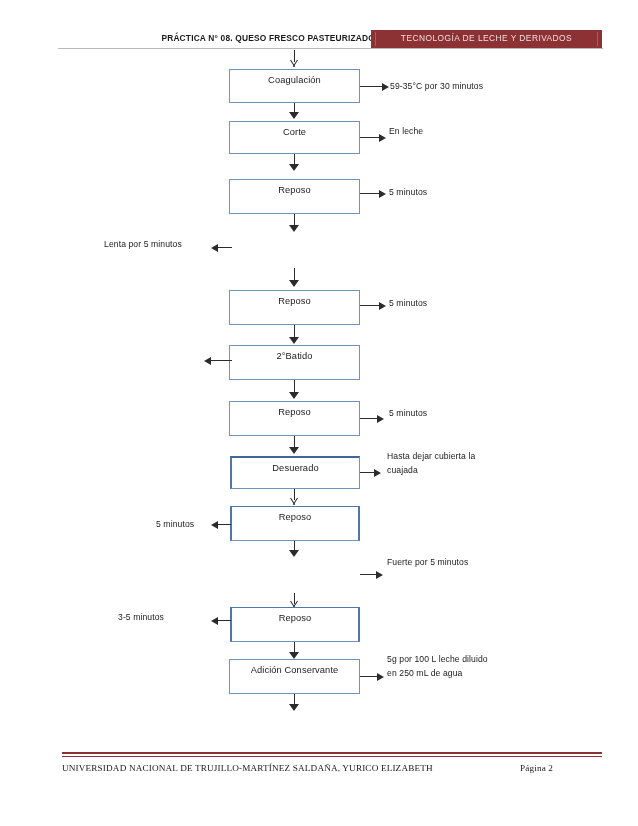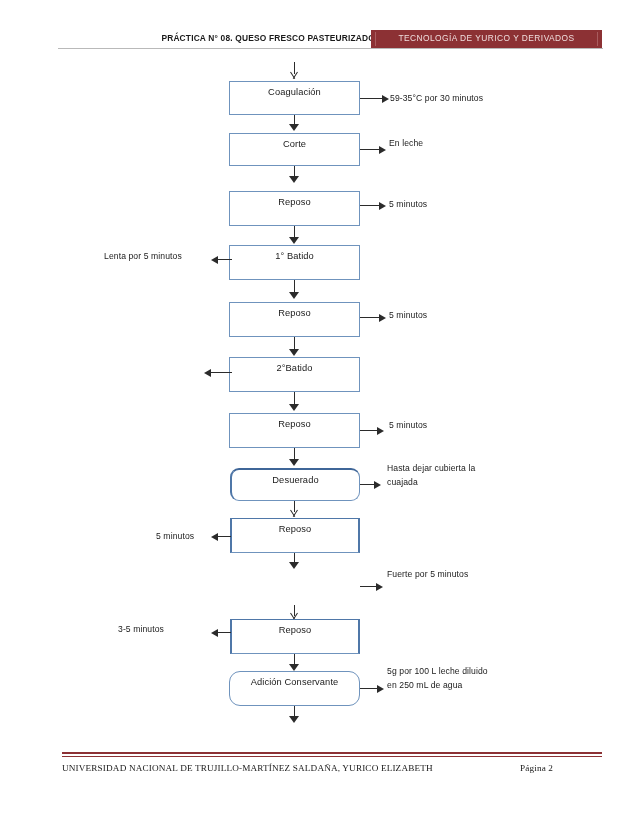--- a/index.html
+++ b/index.html
@@ -106,41 +106,39 @@
     color: #1a1a1a;
     white-space: nowrap;
   }
 
   
   #flow {
     position: absolute;
     left: 0; top: 0;
     width: 638px;
     height: 772px;
-    margin-top: 12px;
   }
   .node {
     position: absolute;
     box-sizing: border-box;
     background: #ffffff;
     border: 1.6px solid #6f93bd;
   }
   .node.thick-sides {
     border-left-width: 2.6px;
     border-right-width: 2.6px;
     border-top-color: #4f77a8;
     border-left-color: #4f77a8;
     border-right-color: #4f77a8;
   }
   .node.thick-top {
     border-top-width: 2.6px;
     border-top-color: #3f6698;
     border-left-width: 2.2px;
     border-left-color: #4f77a8;
-    border-radius: 9px;
   }
   .node-label {
     position: absolute;
     left: 0; right: 0;
     top: 5px;
     text-align: center;
     font-size: 9.3px;
     letter-spacing: 0.1px;
     color: #1a1a1a;
     white-space: nowrap;
@@ -217,21 +215,21 @@
     text-align: left;
   }
 </style>
 </head>
 <body>
 
 <div id="header">
   <div id="header-title-left">PRÁCTICA N° 08. QUESO FRESCO PASTEURIZADO</div>
   <div id="header-banner">
     <div id="header-banner-inner"></div>
-    <div id="header-banner-text">TECNOLOGÍA DE YURICO Y DERIVADOS</div>
+    <div id="header-banner-text">TECNOLOGÍA DE LECHE Y DERIVADOS</div>
   </div>
   <div id="header-rule"></div>
 </div>
 
 <div id="flow">
 
   <div class="vconn" style="top:50px; height:12px;"></div>
   <div class="vhead open" style="top:60px;"></div>
 
   <div class="node" style="left:229px; top:69px; width:131px; height:34px;">
@@ -263,23 +261,20 @@
   </div>
   <div class="hconn-r" style="left:360px; top:193px; width:23px;"></div>
   <div class="hhead-r" style="left:379px; top:190px;"></div>
   <div class="side-note" style="left:389px; top:186px;">
     <div>5 minutos</div>
   </div>
 
   <div class="vconn" style="top:214px; height:13px;"></div>
   <div class="vhead" style="top:225px;"></div>
 
-  <div class="node" style="left:229px; top:233px; width:131px; height:35px;">
-    <div class="node-label">1° Batido</div>
-  </div>
   <div class="hconn-l" style="left:217px; top:247px; width:15px;"></div>
   <div class="hhead-l" style="left:211px; top:244px;"></div>
   <div class="side-note left" style="left:104px; top:238px;">
     <div>Lenta por 5 minutos</div>
   </div>
 
   <div class="vconn" style="top:268px; height:14px;"></div>
   <div class="vhead" style="top:280px;"></div>
 
   <div class="node" style="left:229px; top:290px; width:131px; height:35px;">
@@ -354,21 +349,21 @@
   </div>
   <div class="hconn-l" style="left:217px; top:620px; width:14px;"></div>
   <div class="hhead-l" style="left:211px; top:617px;"></div>
   <div class="side-note left" style="left:118px; top:611px;">
     <div>3-5 minutos</div>
   </div>
 
   <div class="vconn" style="top:642px; height:12px;"></div>
   <div class="vhead" style="top:652px;"></div>
 
-  <div class="node" style="left:229px; top:659px; width:131px; height:35px;border-radius:11px;">
+  <div class="node" style="left:229px; top:659px; width:131px; height:35px;">
     <div class="node-label">Adición Conservante</div>
   </div>
   <div class="hconn-r" style="left:360px; top:676px; width:21px;"></div>
   <div class="hhead-r" style="left:377px; top:673px;"></div>
   <div class="side-note" style="left:387px; top:653px;">
     <div>5g por 100 L leche diluido</div>
     <div>en 250 mL de agua</div>
   </div>
 
   <div class="vconn" style="top:694px; height:14px;"></div>

